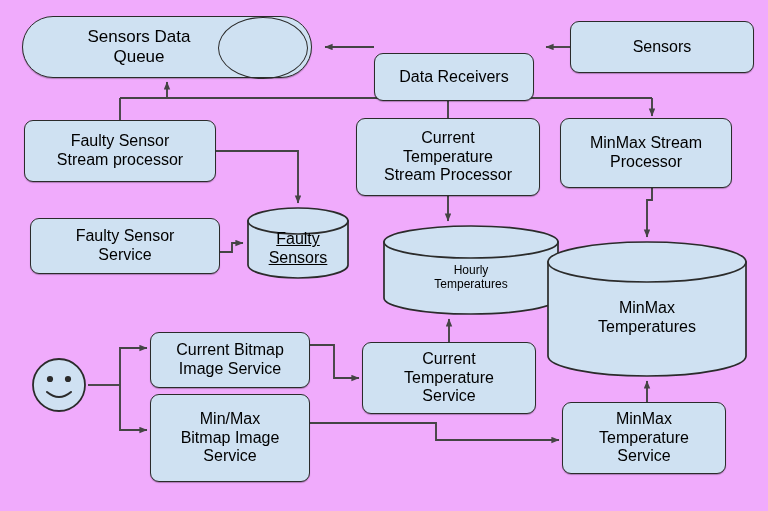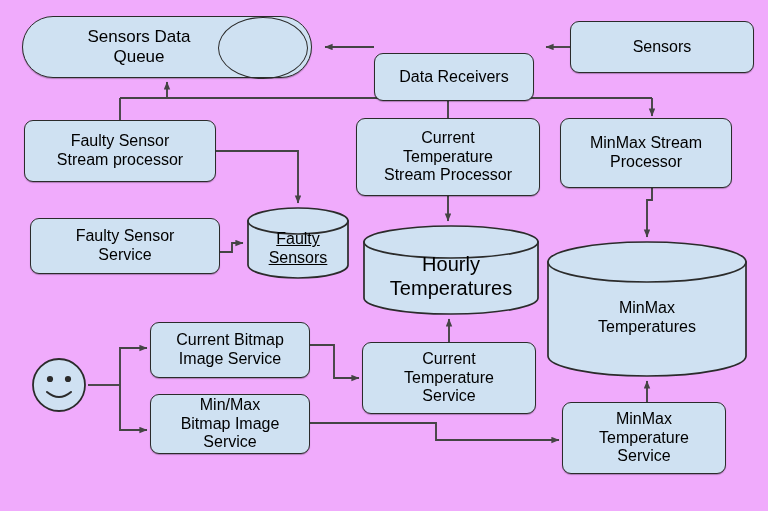--- a/index.html
+++ b/index.html
@@ -164,21 +164,21 @@
 
   <div class="node cyl" style="left:246px; top:206px; width:104px; height:74px; font-size:16px;">
     <svg width="104" height="74" viewBox="0 0 104 74">
       <path d="M2,15 L2,59 A50,13 0 0 0 102,59 L102,15 Z" fill="#cfe1f2" stroke="#2b2b2b" stroke-width="1.7"></path>
       <ellipse cx="52" cy="15" rx="50" ry="13" fill="#cfe1f2" stroke="#2b2b2b" stroke-width="1.7"></ellipse>
     </svg>
     <span class="lbl" style="margin-top:12px;text-decoration:underline;">Faulty
 Sensors</span>
   </div>
 
-  <div class="node cyl" style="left:362px; top:224px; width:178px; height:92px; font-size:20px;">
+  <div class="node cyl" style="left:382px; top:224px; width:178px; height:92px; font-size:12px;">
     <svg width="178" height="92" viewBox="0 0 178 92">
       <path d="M2,18 L2,74 A87,16 0 0 0 176,74 L176,18 Z" fill="#cfe1f2" stroke="#2b2b2b" stroke-width="1.7"></path>
       <ellipse cx="89" cy="18" rx="87" ry="16" fill="#cfe1f2" stroke="#2b2b2b" stroke-width="1.7"></ellipse>
     </svg>
     <span class="lbl" style="margin-top:14px;">Hourly
 Temperatures</span>
   </div>
 
   <div class="node cyl" style="left:546px; top:240px; width:202px; height:138px; font-size:16px;">
     <svg width="202" height="138" viewBox="0 0 202 138">
@@ -191,26 +191,26 @@
 
   <div class="node actor" style="left:30px; top:357px; width:58px; height:56px;">
     <svg width="58" height="56" viewBox="0 0 58 56">
       <circle cx="29" cy="28" r="26" fill="#cfe1f2" stroke="#2b2b2b" stroke-width="1.8"></circle>
       <circle cx="20" cy="22" r="3.1" fill="#2b2b2b"></circle>
       <circle cx="38" cy="22" r="3.1" fill="#2b2b2b"></circle>
       <path d="M17,35 Q29,45 41,35" fill="none" stroke="#2b2b2b" stroke-width="2" stroke-linecap="round"></path>
     </svg>
   </div>
 
-  <div class="node proc" style="left:150px; top:322px; width:160px; height:56px; font-size:16px;">
+  <div class="node proc" style="left:150px; top:332px; width:160px; height:56px; font-size:16px;">
     <span class="lbl">Current Bitmap
 Image Service</span>
   </div>
 
-  <div class="node proc" style="left:150px; top:394px; width:160px; height:60px; font-size:16px;">
+  <div class="node proc" style="left:150px; top:394px; width:160px; height:88px; font-size:16px;">
     <span class="lbl">Min/Max
 Bitmap Image
 Service</span>
   </div>
 
   <div class="node proc" style="left:362px; top:342px; width:174px; height:72px; font-size:16px;">
     <span class="lbl">Current
 Temperature
 Service</span>
   </div>

